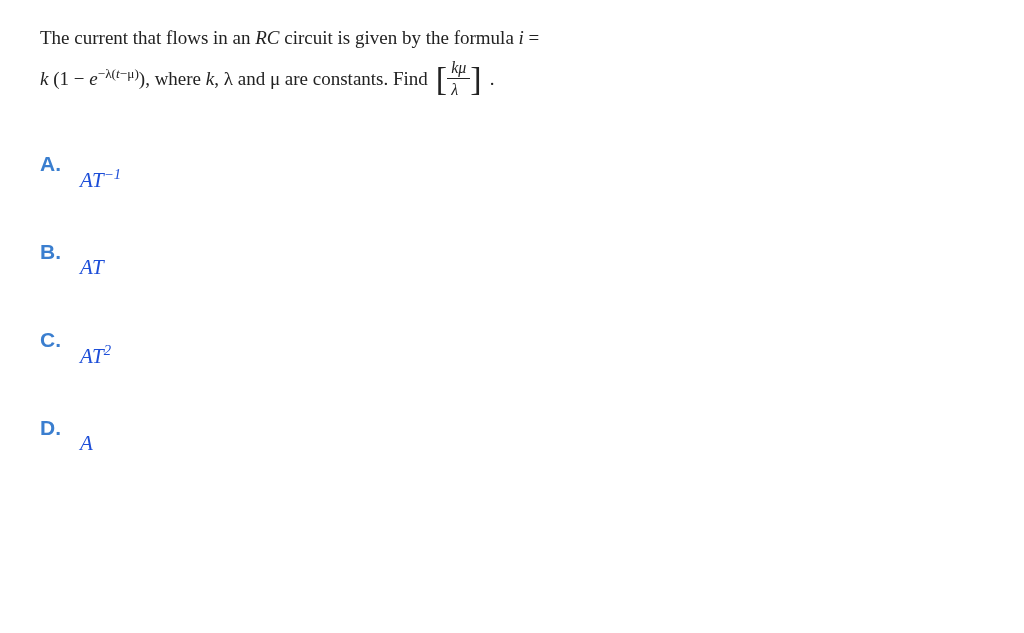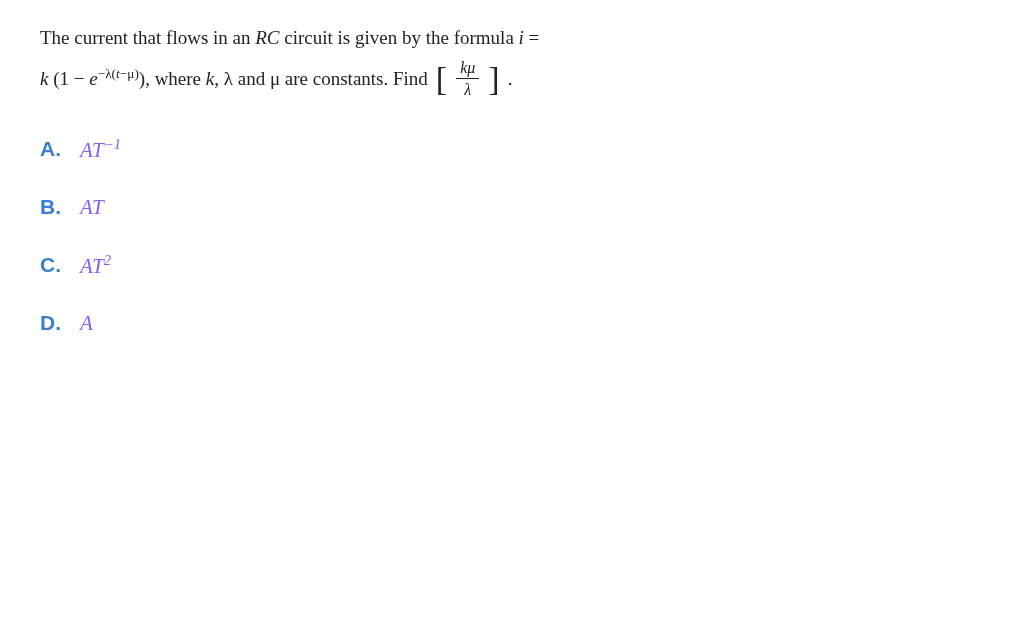--- a/index.html
+++ b/index.html
@@ -50,23 +50,23 @@
     }
 
     .math-inline {
       font-style: italic;
       font-family: Georgia, serif;
     }
 
     .fraction-container {
       display: inline-flex;
       flex-direction: column;
-      align-items: center;
+      align-items: flex-start;
       vertical-align: middle;
-      margin: 0 9px;
+      margin: 0 0;
       position: relative;
     }
 
     .bracket-wrapper {
       display: inline-flex;
       align-items: center;
       vertical-align: middle;
       position: relative;
     }
 
@@ -124,22 +124,23 @@
       color: #3a7ecf;
       font-size: 21px;
       font-weight: 600;
       font-family: Arial, sans-serif;
       min-width: 30px;
     }
 
     .answer-content {
       font-style: italic;
       font-size: 21px;
-      color: #8b5cf6;
+      color: #1d4ed8;
       font-family: Georgia, serif;
+      margin-top: 30px;
     }
   </style>
 </head>
 <body>
 
 <div class="container">
   <div class="question-text">
     <span class="question-line1">
       The current that flows in an <span class="italic-text">RC</span> circuit is given by the formula <span class="italic-text">i</span> =
     </span>

